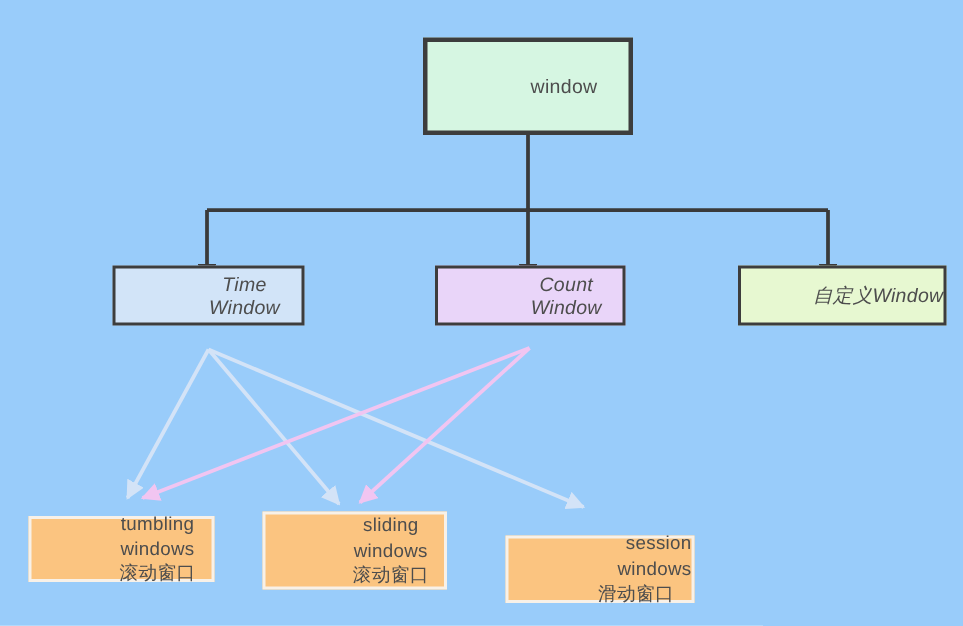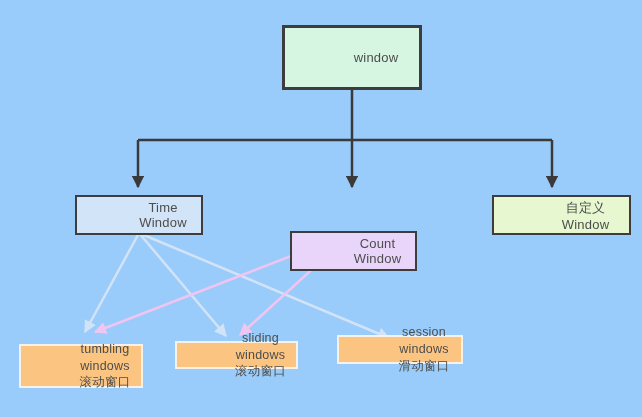--- a/index.html
+++ b/index.html
@@ -44,37 +44,38 @@
     padding-left: 48px;
   }
   .node-root {
     left: 282px; top: 25px;
     width: 140px; height: 65px;
     background: var(--root-fill);
     border: 3px solid var(--node-border);
     font-size: 13px;
   }
   .node-mid {
-    top: 195px;
+    top: 177px;
     height: 40px;
     border: 2px solid var(--node-border);
     font-size: 13px;
+    font-style: italic;
   }
   .node-time   { left: 75px;  width: 128px; background: var(--time-window-fill); }
-  .node-count  { left: 290px; width: 127px; background: var(--count-window-fill); margin-top: 36px; }
+  .node-count  { left: 290px; width: 127px; background: var(--count-window-fill); }
   .node-custom { left: 492px; width: 139px; background: var(--custom-window-fill); }
   .node-leaf {
     background: var(--leaf-fill);
     border: 2px solid var(--leaf-border);
     font-size: 12.5px;
     line-height: 1.35;
   }
   .node-tumbling { left: 19px;  top: 344px; width: 124px; height: 44px; }
-  .node-sliding  { left: 175px; top: 341px; width: 123px; height: 28px; }
-  .node-session  { left: 337px; top: 335px; width: 126px; height: 29px; }
+  .node-sliding  { left: 175px; top: 341px; width: 123px; height: 52px; }
+  .node-session  { left: 337px; top: 357px; width: 126px; height: 45px; text-align: right; }
 </style>
 </head>
 <body>
 
 <div id="canvas">
 
   <svg id="edges" viewBox="0 0 642 417" xmlns="http://www.w3.org/2000/svg">
     <defs>
       <marker id="arrow-black" viewBox="0 0 10 10" refX="9" refY="5" markerWidth="5" markerHeight="5" orient="auto-start-reverse">
         <path d="M0,0 L10,5 L0,10 z" fill="var(--edge-black)"></path>

